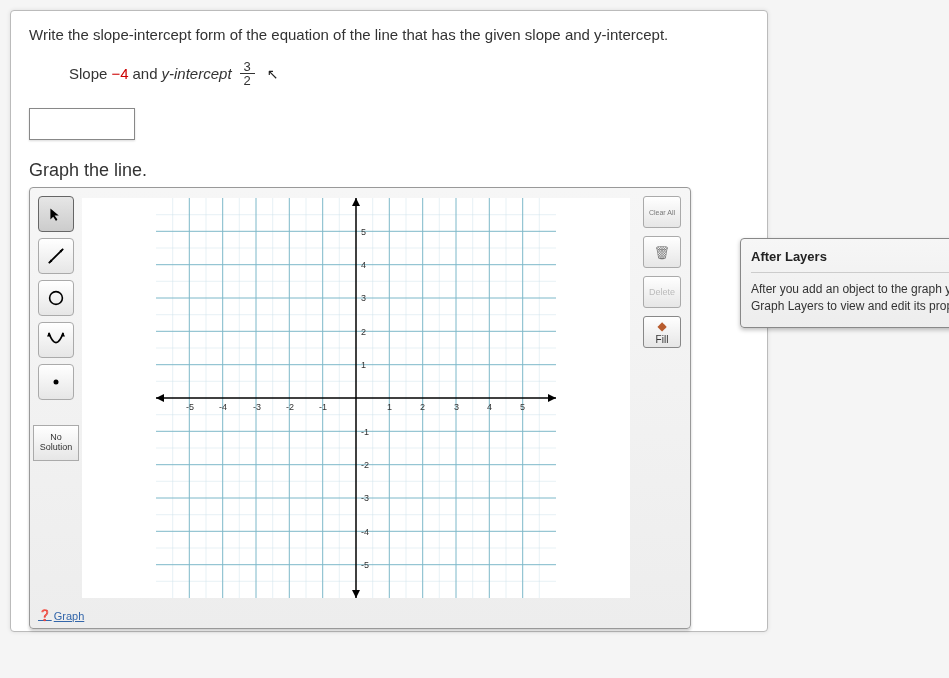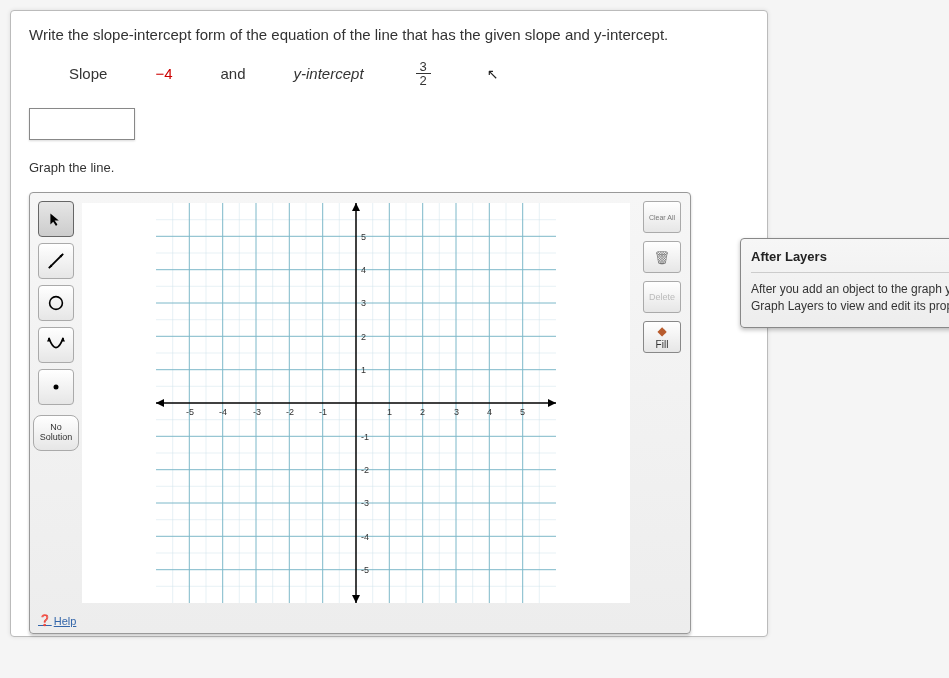--- a/index.html
+++ b/index.html
@@ -21,21 +21,20 @@
   .question-text {
     font-size: 15px;
     color: #333;
     line-height: 1.6;
   }
   .given {
     margin: 6px 0 14px 40px;
     font-size: 15px;
     display: flex;
     align-items: center;
-    gap: 44px;
   }
   .slope-val { color: #c00; margin: 0 4px; }
   .frac {
     display: inline-flex;
     flex-direction: column;
     align-items: center;
     font-size: 13px;
     margin-left: 4px;
     line-height: 1;
   }
@@ -43,22 +42,22 @@
   .frac .den { padding: 0 4px; }
   .answer-box {
     width: 100px;
     height: 28px;
     border: 1px solid #888;
     background: #fff;
     margin-bottom: 20px;
     box-shadow: 0 1px 2px rgba(0,0,0,0.15);
   }
   .section-label {
-    font-size: 13px;
-    margin-bottom: 17px;
+    font-size: 18px;
+    margin-bottom: 6px;
   }
   .graph-widget {
     display: flex;
     border: 1px solid #999;
     background: linear-gradient(#f6f6f6,#ededed);
     border-radius: 4px;
     width: 660px;
     height: 440px;
     position: relative;
     box-shadow: 0 2px 3px rgba(0,0,0,0.2);
@@ -89,23 +88,23 @@
   }
   .no-solution {
     width: 44px;
     height: 34px;
     font-size: 9px;
     text-align: center;
     line-height: 1.1;
     display:flex;align-items:center;justify-content:center;
     background: linear-gradient(#fff,#e6e6e6);
     border: 1px solid #aaa;
-    border-radius: 8px;
+    border-radius: 0;
     cursor:pointer;
-    margin-top:4px;
+    margin-top:19px;
   }
   .graph-area {
     position: relative;
     flex: 1;
     margin: 10px 4px 30px 0;
     background: #fff;
   }
   .graph-area svg { width: 100%; height: 100%; }
   .right-tools {
     width: 48px;
@@ -338,21 +337,21 @@
         <span>Delete</span>
       </div>
       <div class="fill-btn">
         <span style="color:#b85c2e;font-size:12px;">◆</span>
         <span>Fill</span>
       </div>
     </div>
 
     <div class="help-link">
       <span>❓</span>
-      <span>Help</span>
+      <span>Graph</span>
     </div>
 
   </div>
 </div>
 
 <div class="layers-panel">
   <div class="layers-title">
     <span>After Layers</span>
 
   </div>

